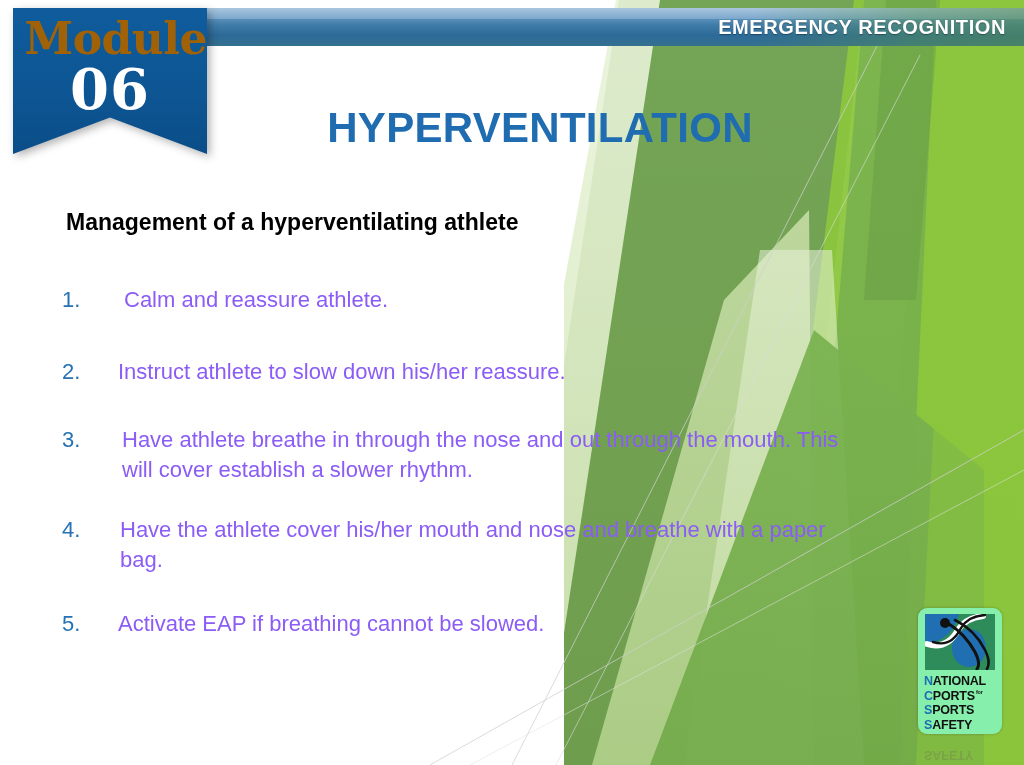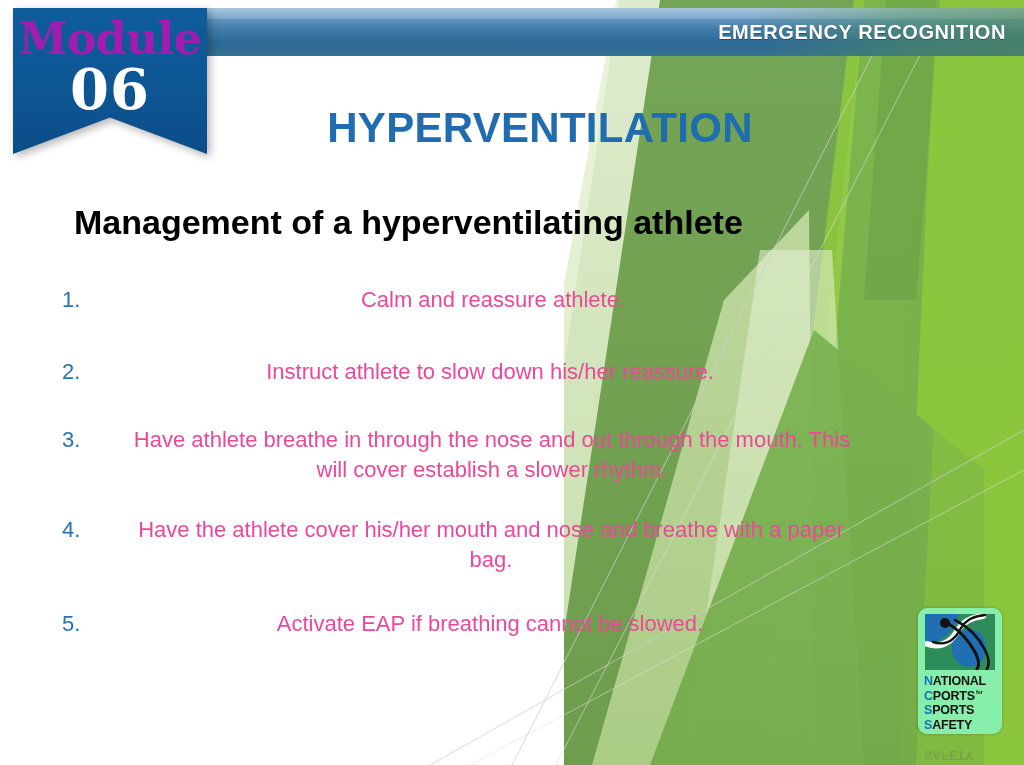--- a/index.html
+++ b/index.html
@@ -12,21 +12,21 @@
   .slide{position:absolute;inset:0;width:1024px;height:765px;background:#fff;overflow:hidden;}
 
   
   .bg-green{position:absolute;top:0;right:0;width:460px;height:765px;overflow:hidden;}
   .bg-green svg{display:block;}
 
   .hairline{position:absolute;inset:0;pointer-events:none;}
 
   
   .top-bar{
-    position:absolute;left:205px;top:8px;width:819px;height:48px;
+    position:absolute;left:205px;top:8px;width:819px;height:38px;
     background:linear-gradient(to bottom,#7ba7cc 0%,#6e9fc6 14%,#3f7ba8 46%,#2c6a98 72%,#35708f 100%);
     overflow:hidden;
     text-align:center;
   }
   .top-bar .sheen{
     position:absolute;left:0;top:0;width:100%;height:11px;
     background:linear-gradient(to bottom,#a9c6de,#7ba7cc);
   }
   .top-bar .greenwash{
     position:absolute;right:0;top:0;width:270px;height:100%;
@@ -43,49 +43,49 @@
     position:absolute;left:13px;top:8px;width:194px;height:146px;
     filter:drop-shadow(3px 3px 4px rgba(0,0,0,.30));
   }
   .ribbon .shape{
     position:absolute;inset:0;background:#0b5394;
     background:linear-gradient(to bottom,#0f5c9c 0%,#0d5593 60%,#0a4d88 100%);
     -webkit-clip-path:polygon(0 0,100% 0,100% 100%,50% 75%,0 100%);
     clip-path:polygon(0 0,100% 0,100% 100%,50% 75%,0 100%);
   }
   .ribbon .m-word{
-    position:absolute;left:0;right:0;top:8px;text-align:center;
-    color:#a21caf;font-family:"DejaVu Serif",serif;font-weight:bold;
+    position:absolute;left:0;right:0;top:8px;text-align:right;
+    color:#a16207;font-family:"DejaVu Serif",serif;font-weight:bold;
     font-size:44px;line-height:46px;letter-spacing:-.5px;
   }
   .ribbon .m-num{
     position:absolute;left:0;right:0;top:52px;text-align:center;
     color:#fff;font-family:"DejaVu Serif",serif;font-weight:bold;
     font-size:56px;line-height:58px;letter-spacing:1px;
   }
 
   
   .slide-title{
     position:absolute;left:230px;top:76px;width:620px;
     text-align:center;color:#1F6CB0;font-weight:bold;font-size:42px;
     letter-spacing:.3px;line-height:48px;margin-top:28px;
   }
 
   
   .body-heading{
     position:absolute;left:66px;top:205px;width:790px;
-    font-size:34px;font-weight:bold;color:#000;line-height:34px;margin-left:8px;
+    font-size:23px;font-weight:bold;color:#000;line-height:34px;
   }
   .steps{position:absolute;left:62px;top:285px;width:800px;}
   .step{position:relative;display:flex;margin-bottom:26px;}
   .step-num{
     color:#2672B4;font-size:22px;line-height:30px;width:56px;flex:0 0 56px;
   }
   .step-text{
-    color:#ec4899;font-size:22px;line-height:30px;flex:1;text-align:center;
+    color:#8b5cf6;font-size:22px;line-height:30px;flex:1;
   }
   .step.s1{margin-bottom:42px;}
   .step.s2{margin-bottom:38px;}
   .step.s3{margin-bottom:30px;}
   .step.s4{margin-bottom:34px;}
   .step.s1 .step-text{padding-left:6px;}
   .step.s3 .step-text{padding-left:4px;}
   .step.s4 .step-text{padding-left:2px;}
 
   

